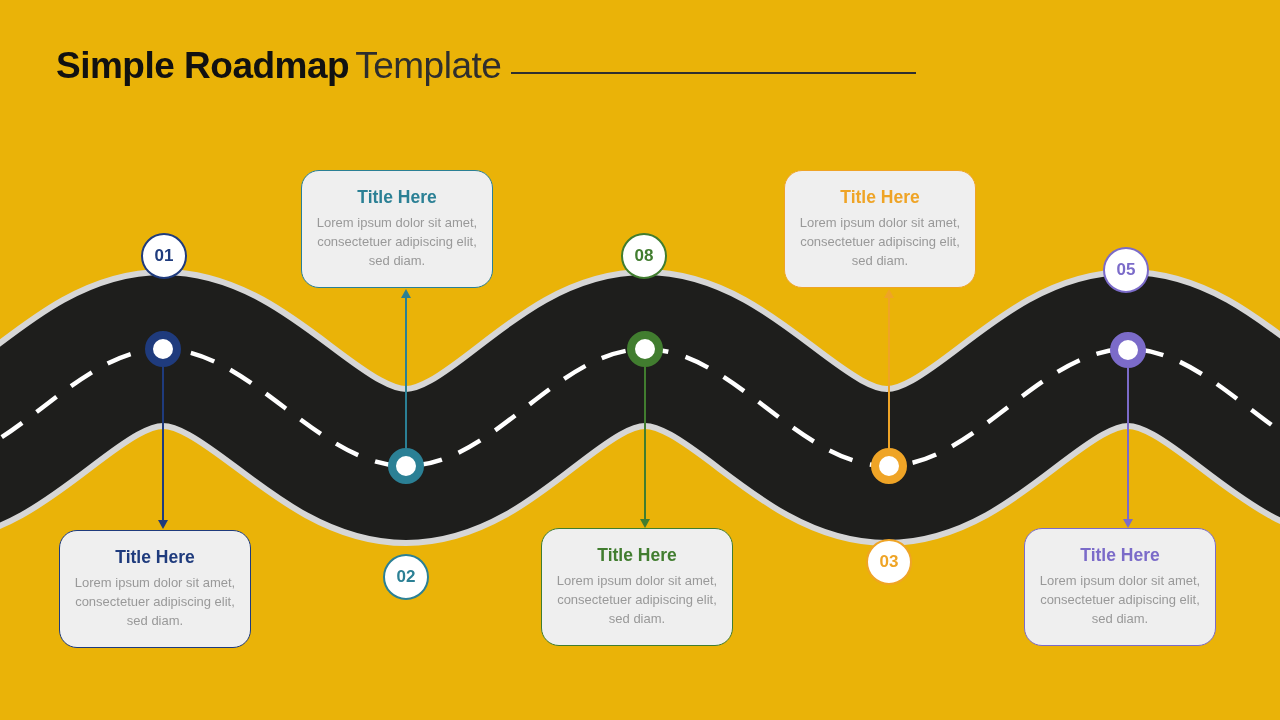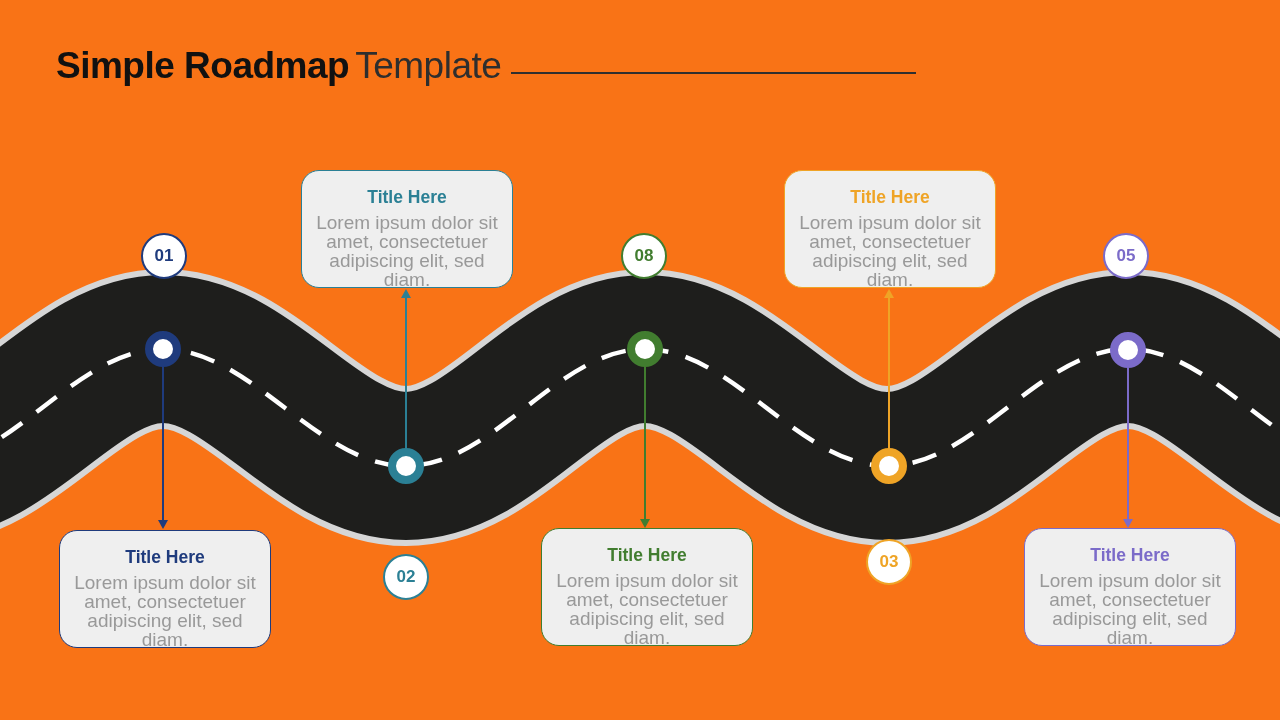--- a/index.html
+++ b/index.html
@@ -6,21 +6,21 @@
   html, body { width: 1280px; height: 720px; }
   body {
     font-family: "Liberation Sans", sans-serif;
     background: #ffffff;
     overflow: hidden;
   }
   .slide {
     position: relative;
     width: 1280px;
     height: 720px;
-    background: #f97316;
+    background: #eab308;
   }
 
   
   .header {
     position: absolute;
     left: 56px;
     top: 46px;
     width: 860px;
     display: flex;
     align-items: flex-end;
@@ -60,46 +60,46 @@
     display: flex;
     align-items: center;
     justify-content: center;
     font-size: 17px;
     font-weight: 700;
   }
   .badge-1 { left: 141px; top: 233px; color: var(--c1); }
   .badge-2 { left: 383px; top: 554px; color: var(--c2); }
   .badge-3 { left: 621px; top: 233px; color: var(--c3); }
   .badge-4 { left: 866px; top: 539px; color: var(--c4); }
-  .badge-5 { left: 1103px; top: 233px; color: var(--c5); }
+  .badge-5 { left: 1103px; top: 247px; color: var(--c5); }
 
   
   .card {
     position: absolute;
-    width: 212px;
+    width: 192px;
     height: 118px;
     background: #efefef;
     border: 1.5px solid currentColor;
     border-radius: 18px;
     padding: 16px 14px 0 14px;
     text-align: center;
   }
   .card-1 { left: 59px;   top: 530px; color: var(--c1); }
   .card-2 { left: 301px;  top: 170px; color: var(--c2); }
   .card-3 { left: 541px;  top: 528px; color: var(--c3); }
   .card-4 { left: 784px;  top: 170px; color: var(--c4); }
   .card-5 { left: 1024px; top: 528px; color: var(--c5); }
   .card-title {
     font-size: 17.5px;
     font-weight: 700;
     margin-bottom: 5px;
     color: currentColor;
   }
   .card-body {
-    font-size: 19px;
+    font-size: 13px;
     line-height: 19px;
     color: #999999;
   }
 </style>
 </head>
 <body>
 
 <div class="slide">
 
   <div class="header">

